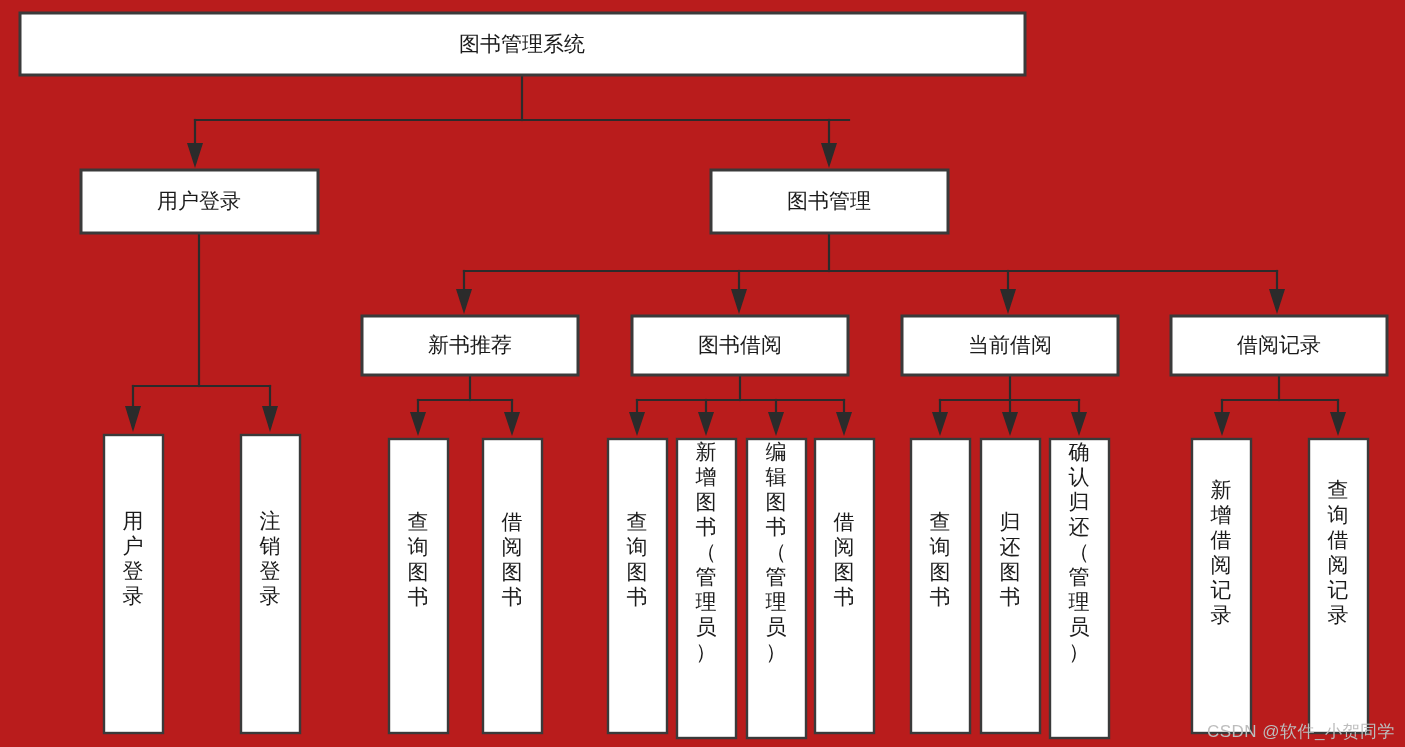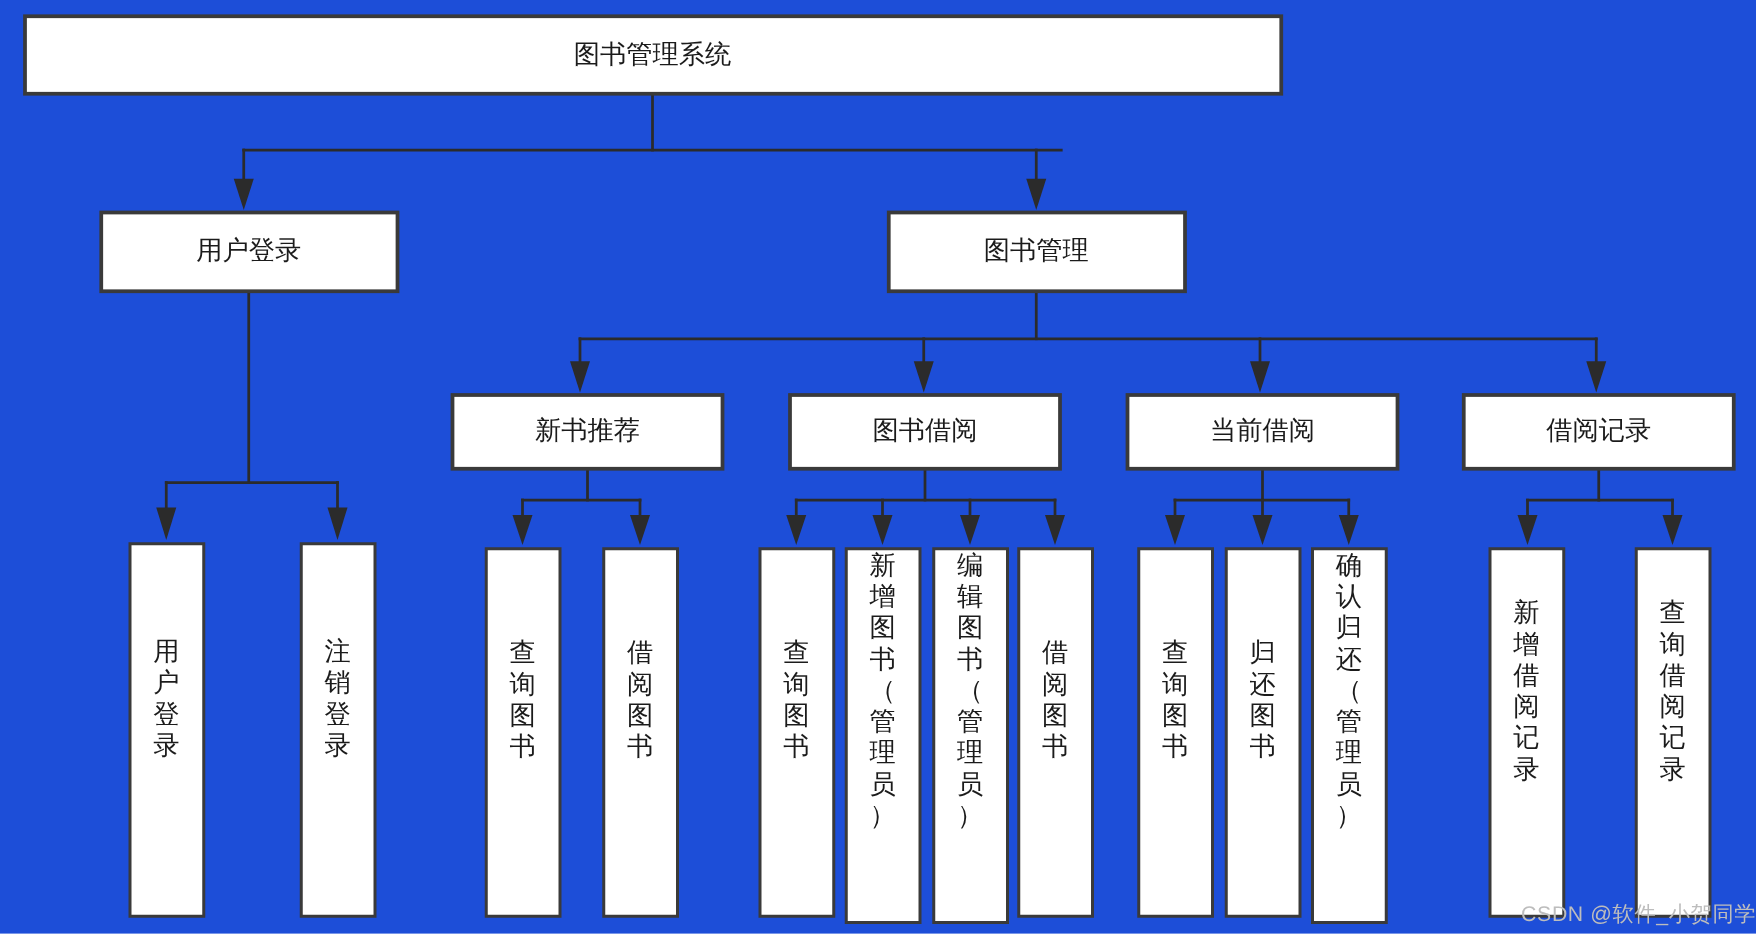--- a/index.html
+++ b/index.html
@@ -8,21 +8,21 @@
     padding: 0;
     background: #ffffff;
   }
   body {
     font-family: "Liberation Sans", "DejaVu Sans", sans-serif;
   }
   #diagram-root {
     position: relative;
     width: 1405px;
     height: 747px;
-    background: #1d4ed8;
+    background: #b91c1c;
     overflow: hidden;
   }
   svg.flow {
     position: absolute;
     left: 0;
     top: 0;
     width: 1405px;
     height: 747px;
     display: block;
   }
@@ -52,21 +52,21 @@
     stroke-width: 2.2;
     fill: none;
     stroke-linecap: square;
   }
   .arrow-head {
     fill: #2b2b2b;
     stroke: none;
   }
   .watermark {
     position: absolute;
-    right: 0;
+    right: 10px;
     bottom: 4px;
     color: #bdbdbd;
     font-size: 17px;
     font-family: "Liberation Sans", "DejaVu Sans", sans-serif;
     letter-spacing: 0.5px;
     white-space: nowrap;
     user-select: none;
   }
 </style>
 </head>

